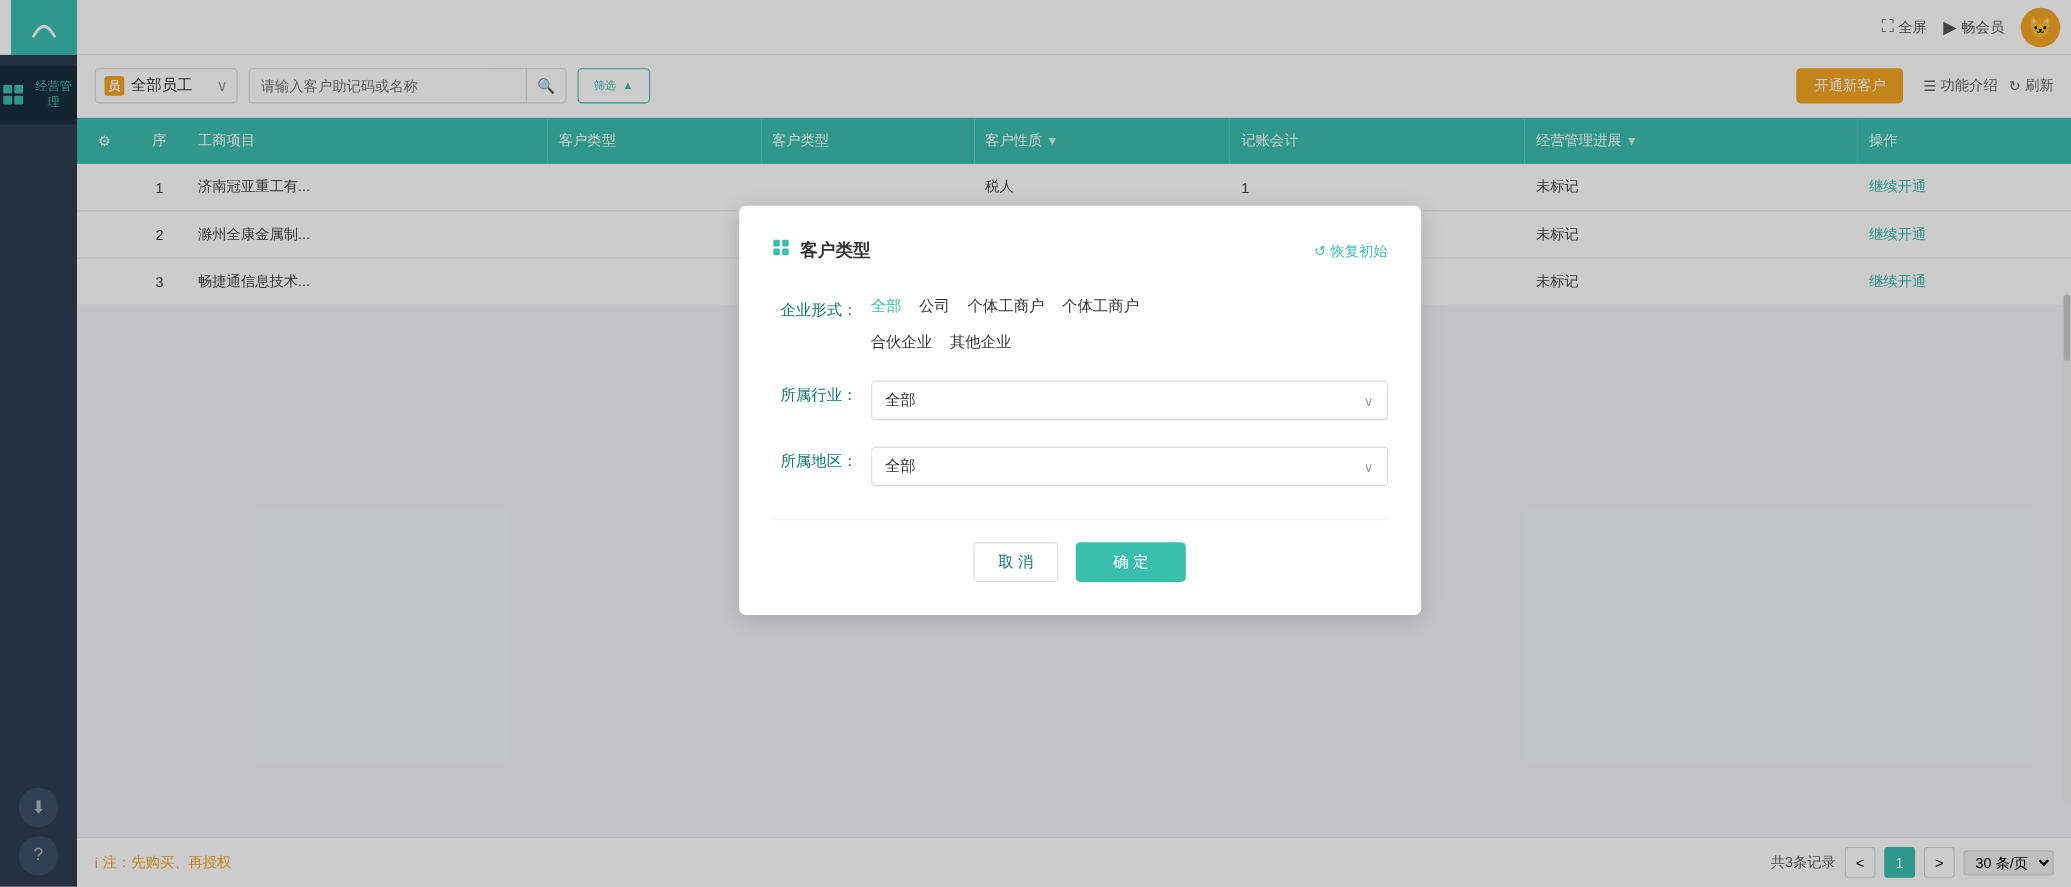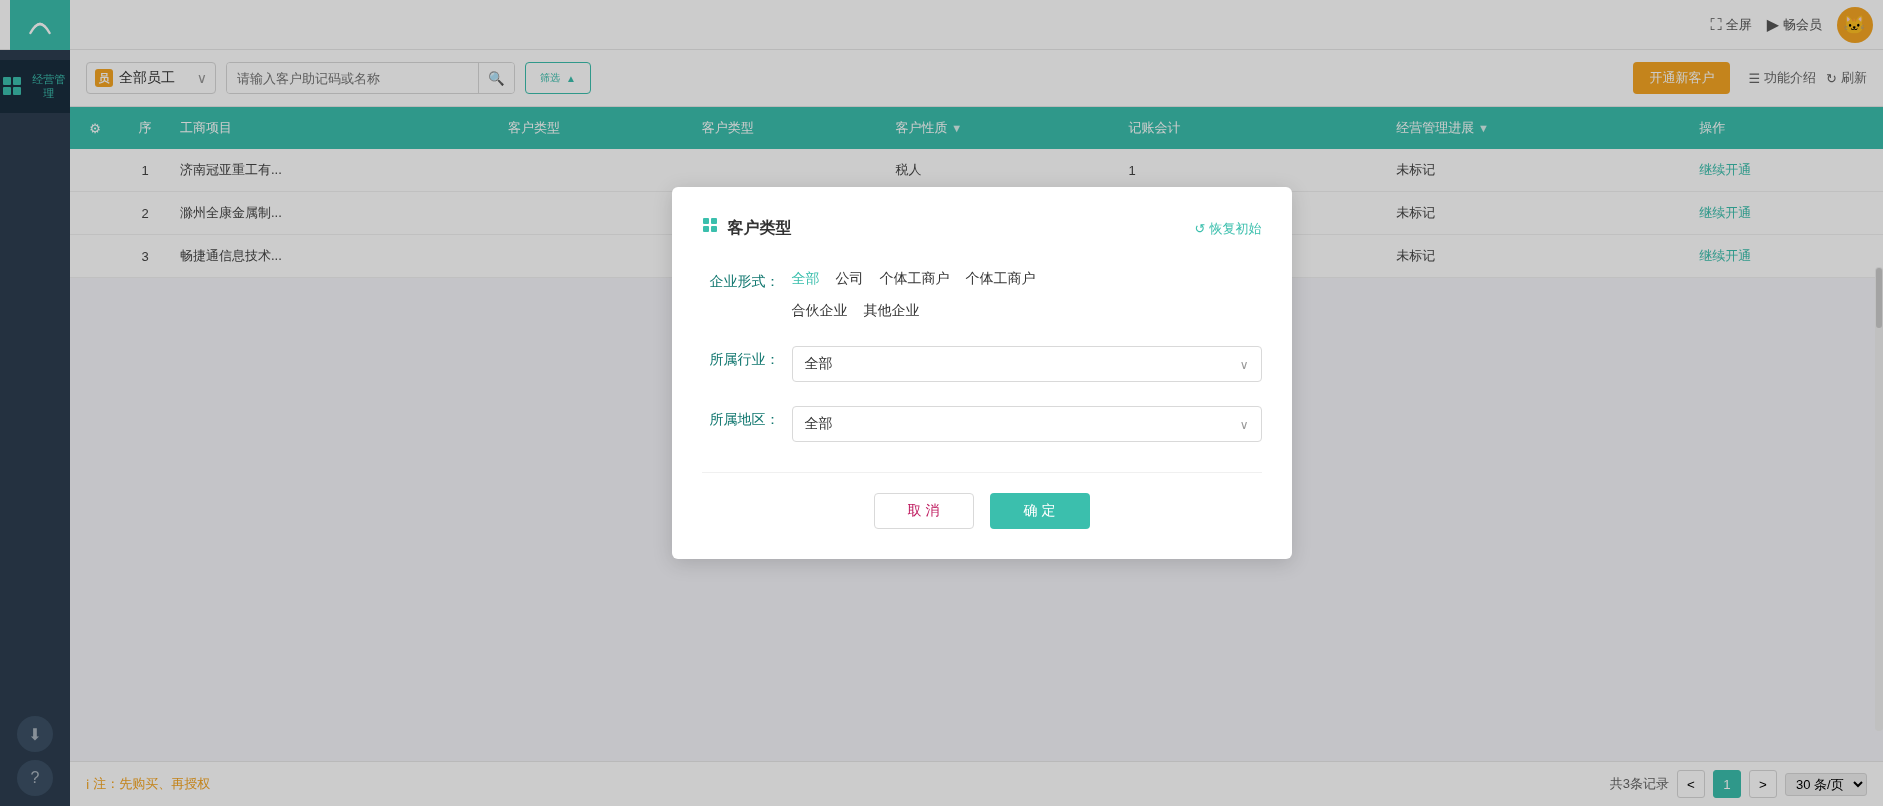--- a/index.html
+++ b/index.html
@@ -237,23 +237,23 @@
       padding: 0 12px;
       display: flex; align-items: center; justify-content: space-between;
       cursor: pointer; font-size: 14px; color: #333; background: #fff;
     }
     .modal-footer {
       display: flex; justify-content: center; gap: 16px;
       margin-top: 30px; padding-top: 20px;
       border-top: 1px solid #f0f0f0;
     }
     .btn-cancel {
-      width: 100px; height: 36px;
+      width: 77px; height: 36px;
       border: 1px solid #d9d9d9; border-radius: 4px;
-      background: #fff; cursor: pointer; font-size: 14px; color: #be185d;
+      background: #fff; cursor: pointer; font-size: 14px; color: #0f766e;
     }
     .btn-confirm {
       width: 100px; height: 36px;
       border: none; border-radius: 4px;
       background: #3bbfad; color: #fff;
       cursor: pointer; font-size: 14px;
     }
     .chevron-down::after { content: '∨'; font-size: 12px; color: #999; }
     .scrollbar-indicator {
       position: absolute; right: 0; top: 160px; bottom: 30px;

